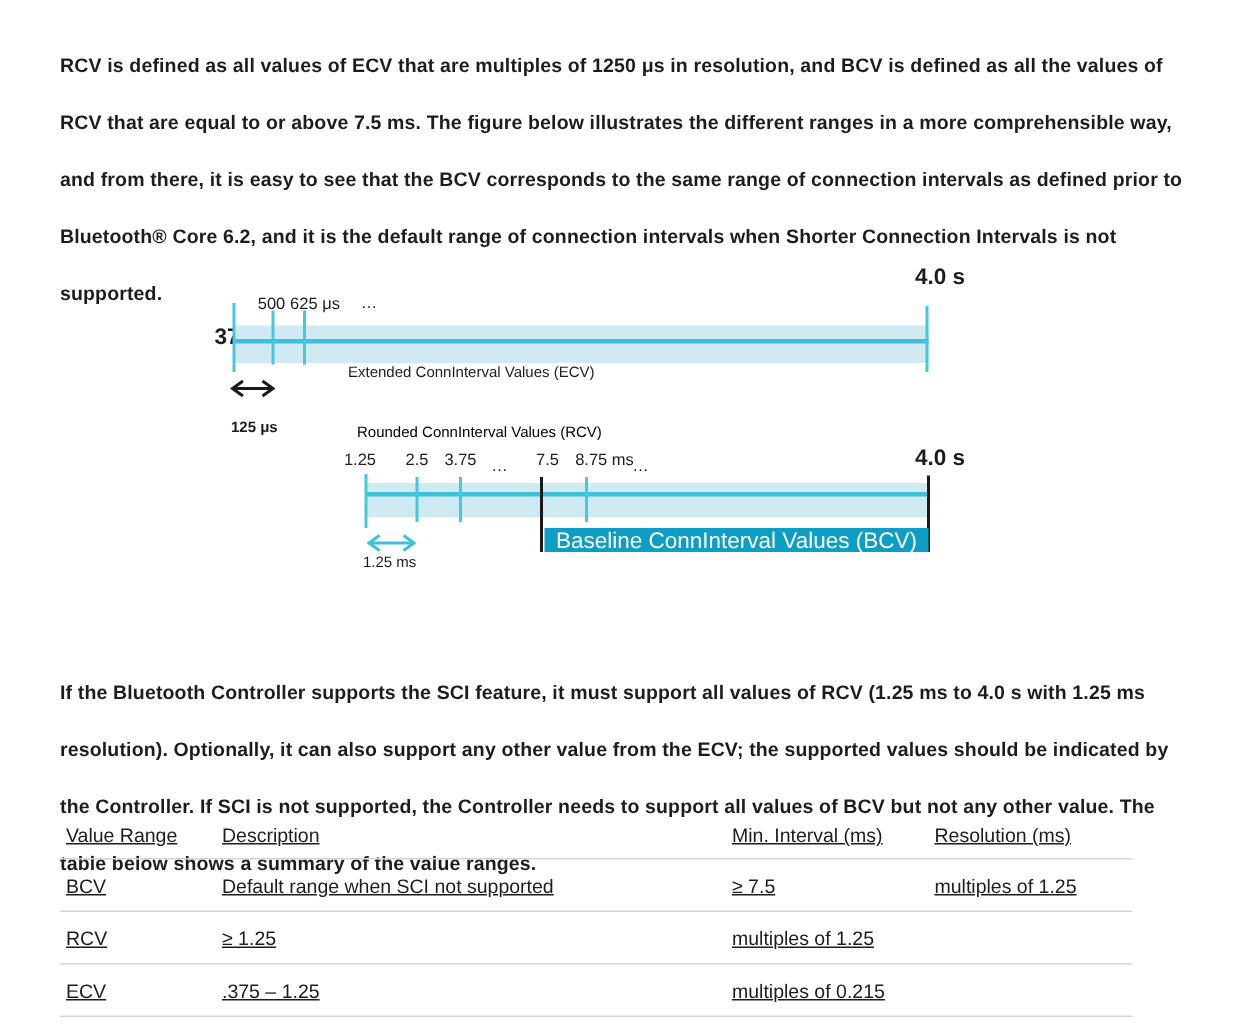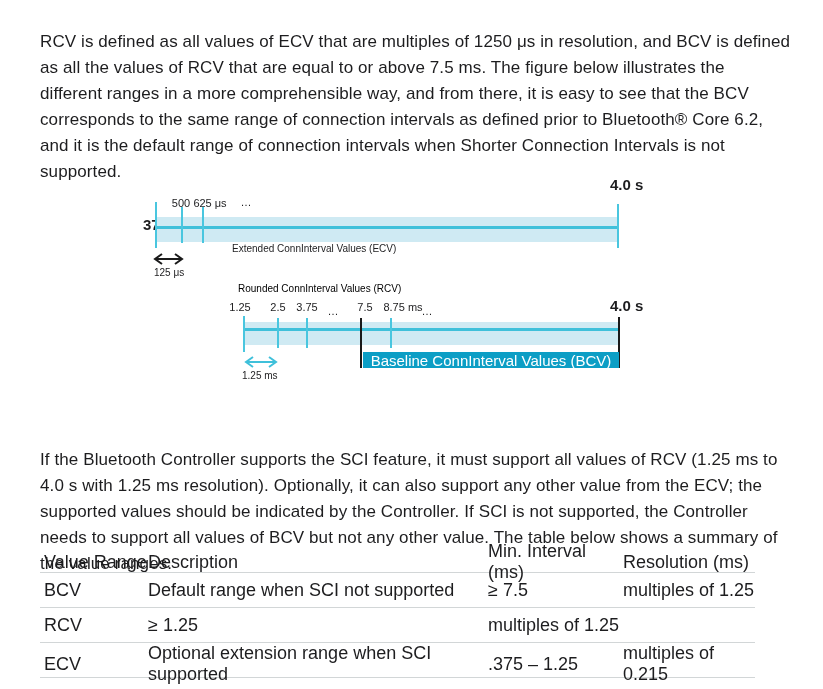--- a/index.html
+++ b/index.html
@@ -1,19 +1,19 @@
 <!DOCTYPE html>
 <html><head>
 <meta charset="utf-8">
 <style>
   html,body { margin:0; padding:0; background:#ffffff; }
   body { width:823px; height:689px; font-family:"Liberation Sans", sans-serif; color:#1d1d1f; }
   .page { position:relative; width:823px; height:689px; overflow:hidden; background:#fff; }
 
-  .para { position:absolute; font-size:17px; line-height:26px; letter-spacing:0.1px; }
+  .para { position:absolute; font-size:13px; line-height:38px; letter-spacing:0.1px;font-weight:bold; }
   #p1 { left:40px; top:12px;  width:751px; }
   #p2 { left:40px; top:430px; width:751px; }
 
   
   .fig { position:absolute; left:0; top:0; width:823px; height:689px; pointer-events:none; }
   .bold-label  { position:absolute; font-size:15px; font-weight:bold; white-space:nowrap; }
   .cap-label   { position:absolute; font-size:10px; white-space:nowrap; }
   .small-label { position:absolute; font-size:11px;  white-space:nowrap; }
   .ctr { transform:translateX(-50%); }
 
@@ -24,21 +24,21 @@
 
   .cyan-text { color:#000000; }
 
   .bcv-bar { position:absolute; left:363px; top:352px; width:256px; height:16px;
              background:#0c9ec5; color:#ffffff; font-size:15px;
              display:flex; align-items:center; justify-content:center; white-space:nowrap; }
 
   .arrow-svg { position:absolute; }
 
   
-  .vtable { position:absolute; left:40px; top:541px; width:715px; font-size:18px; }
+  .vtable { position:absolute; left:40px; top:541px; width:715px; font-size:13px;text-decoration:underline; }
   .trow { display:grid; grid-template-columns:108px 340px 135px 132px;
           align-items:center; height:34px; border-bottom:1px solid #d2d6d7; }
   .trow.thead { height:31px; }
   .trow > span:first-child { padding-left:4px; }
 </style>
 </head>
 <body>
 
 <div class="page">
 
@@ -61,21 +61,21 @@
     <div class="tick" style="left:202px; top:207px; height:36px;"></div>
     <div class="tick" style="left:617px; top:204px; height:44px;"></div>
 
     <span class="cap-label" style="left:232px; top:243px;">Extended ConnInterval Values (ECV)</span>
 
     <svg class="arrow-svg" style="left:152px; top:252px;" width="33" height="14" viewBox="0 0 33 14">
       <line x1="3" y1="7" x2="30" y2="7" stroke="#1a1a1a" stroke-width="2"></line>
       <path d="M10 2 L3 7 L10 12" fill="none" stroke="#1a1a1a" stroke-width="2"></path>
       <path d="M23 2 L30 7 L23 12" fill="none" stroke="#1a1a1a" stroke-width="2"></path>
     </svg>
-    <span class="cap-label" style="left:154px; top:267px;">125 μs</span>
+    <span class="cap-label" style="left:154px; top:280px;font-weight:bold;">125 μs</span>
 
     <span class="cap-label cyan-text" style="left:238px; top:283px;">Rounded ConnInterval Values (RCV)</span>
 
     <span class="small-label ctr" style="left:240px; top:301px;">1.25</span>
     <span class="small-label ctr" style="left:278px; top:301px;">2.5</span>
     <span class="small-label ctr" style="left:307px; top:301px;">3.75</span>
     <span class="small-label ctr" style="left:333px; top:305px;">…</span>
     <span class="small-label ctr" style="left:365px; top:301px;">7.5</span>
     <span class="small-label ctr" style="left:403px; top:301px;">8.75 ms</span>
     <span class="small-label ctr" style="left:427px; top:305px;">…</span>
@@ -120,19 +120,18 @@
       <span>≥ 7.5</span>
       <span>multiples of 1.25</span>
     </div>
     <div class="trow">
       <span>RCV</span>
       <span>≥ 1.25</span>
       <span>multiples of 1.25</span>
     </div>
     <div class="trow">
       <span>ECV</span>
-      <span>Optional extension range when SCI supported</span>
       <span>.375 – 1.25</span>
       <span>multiples of 0.215</span>
     </div>
   </div>
 
 </div>
 
 </body></html>

